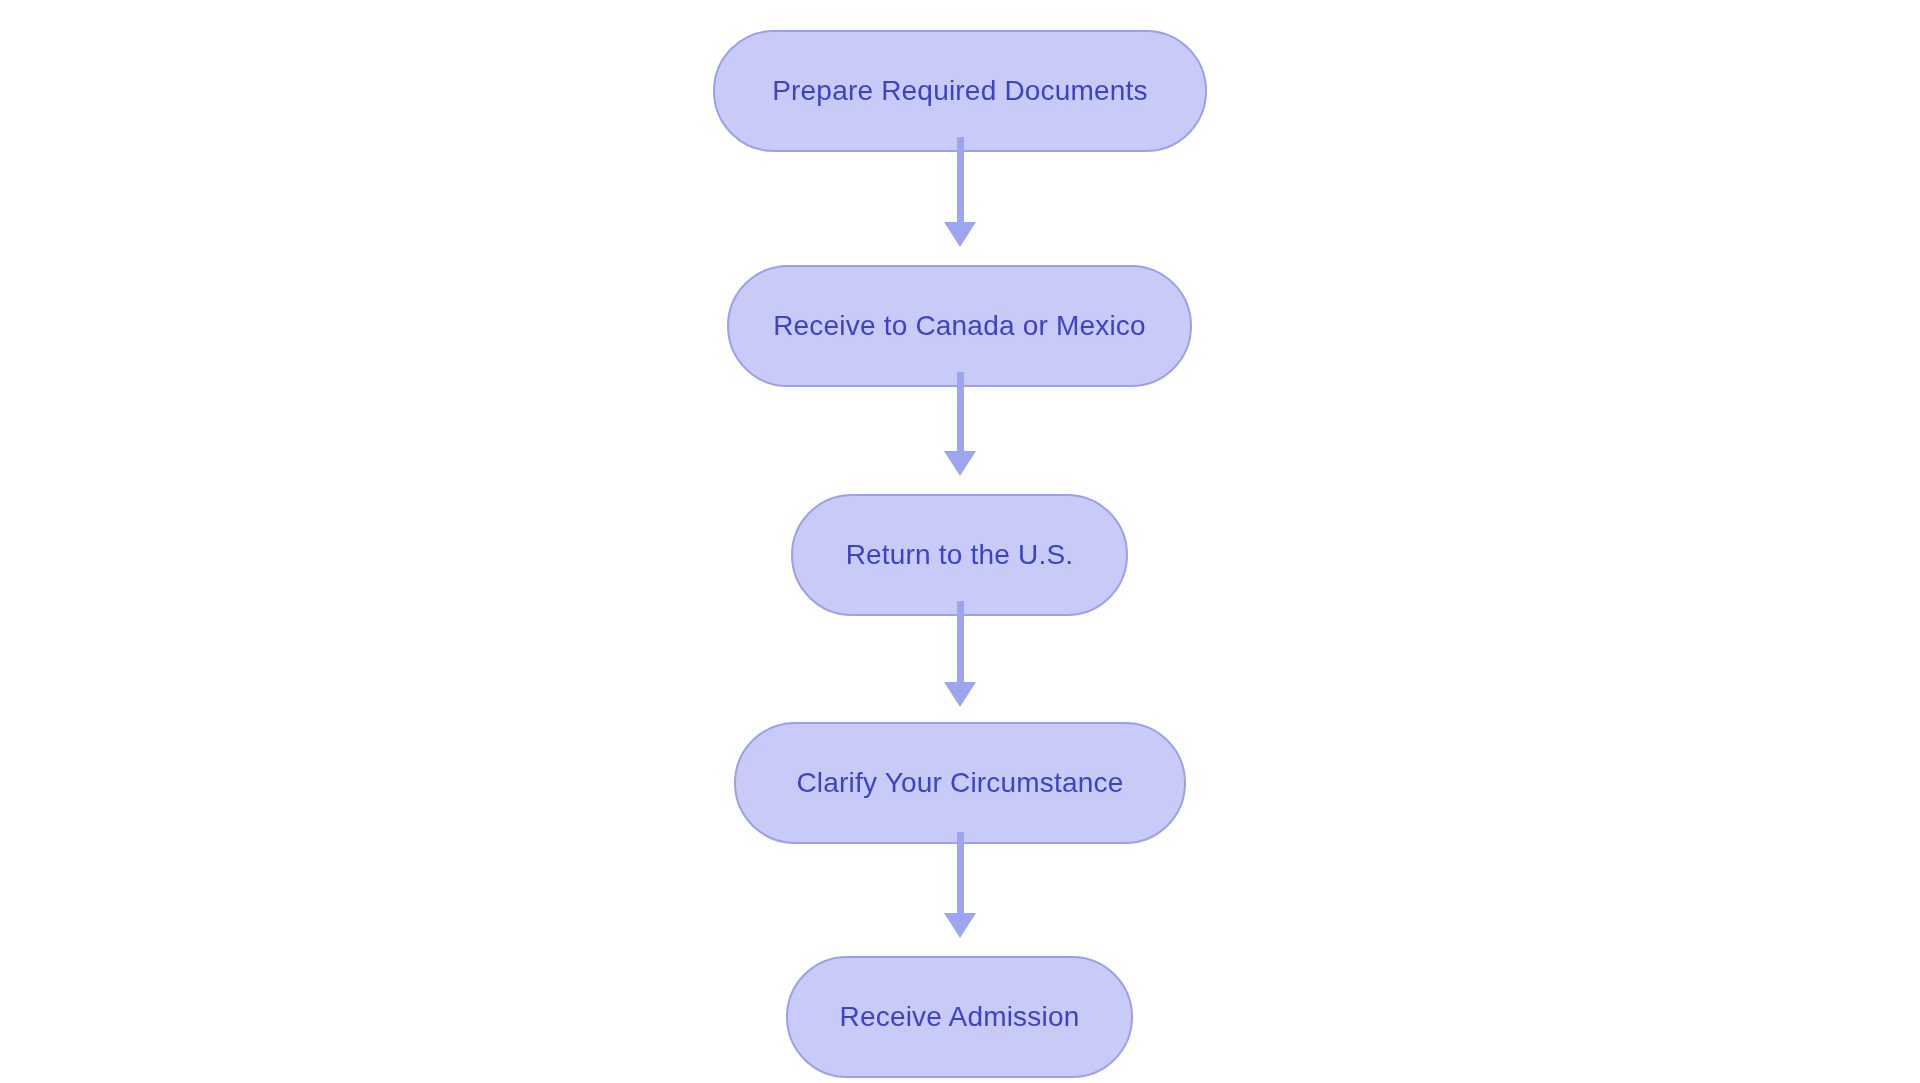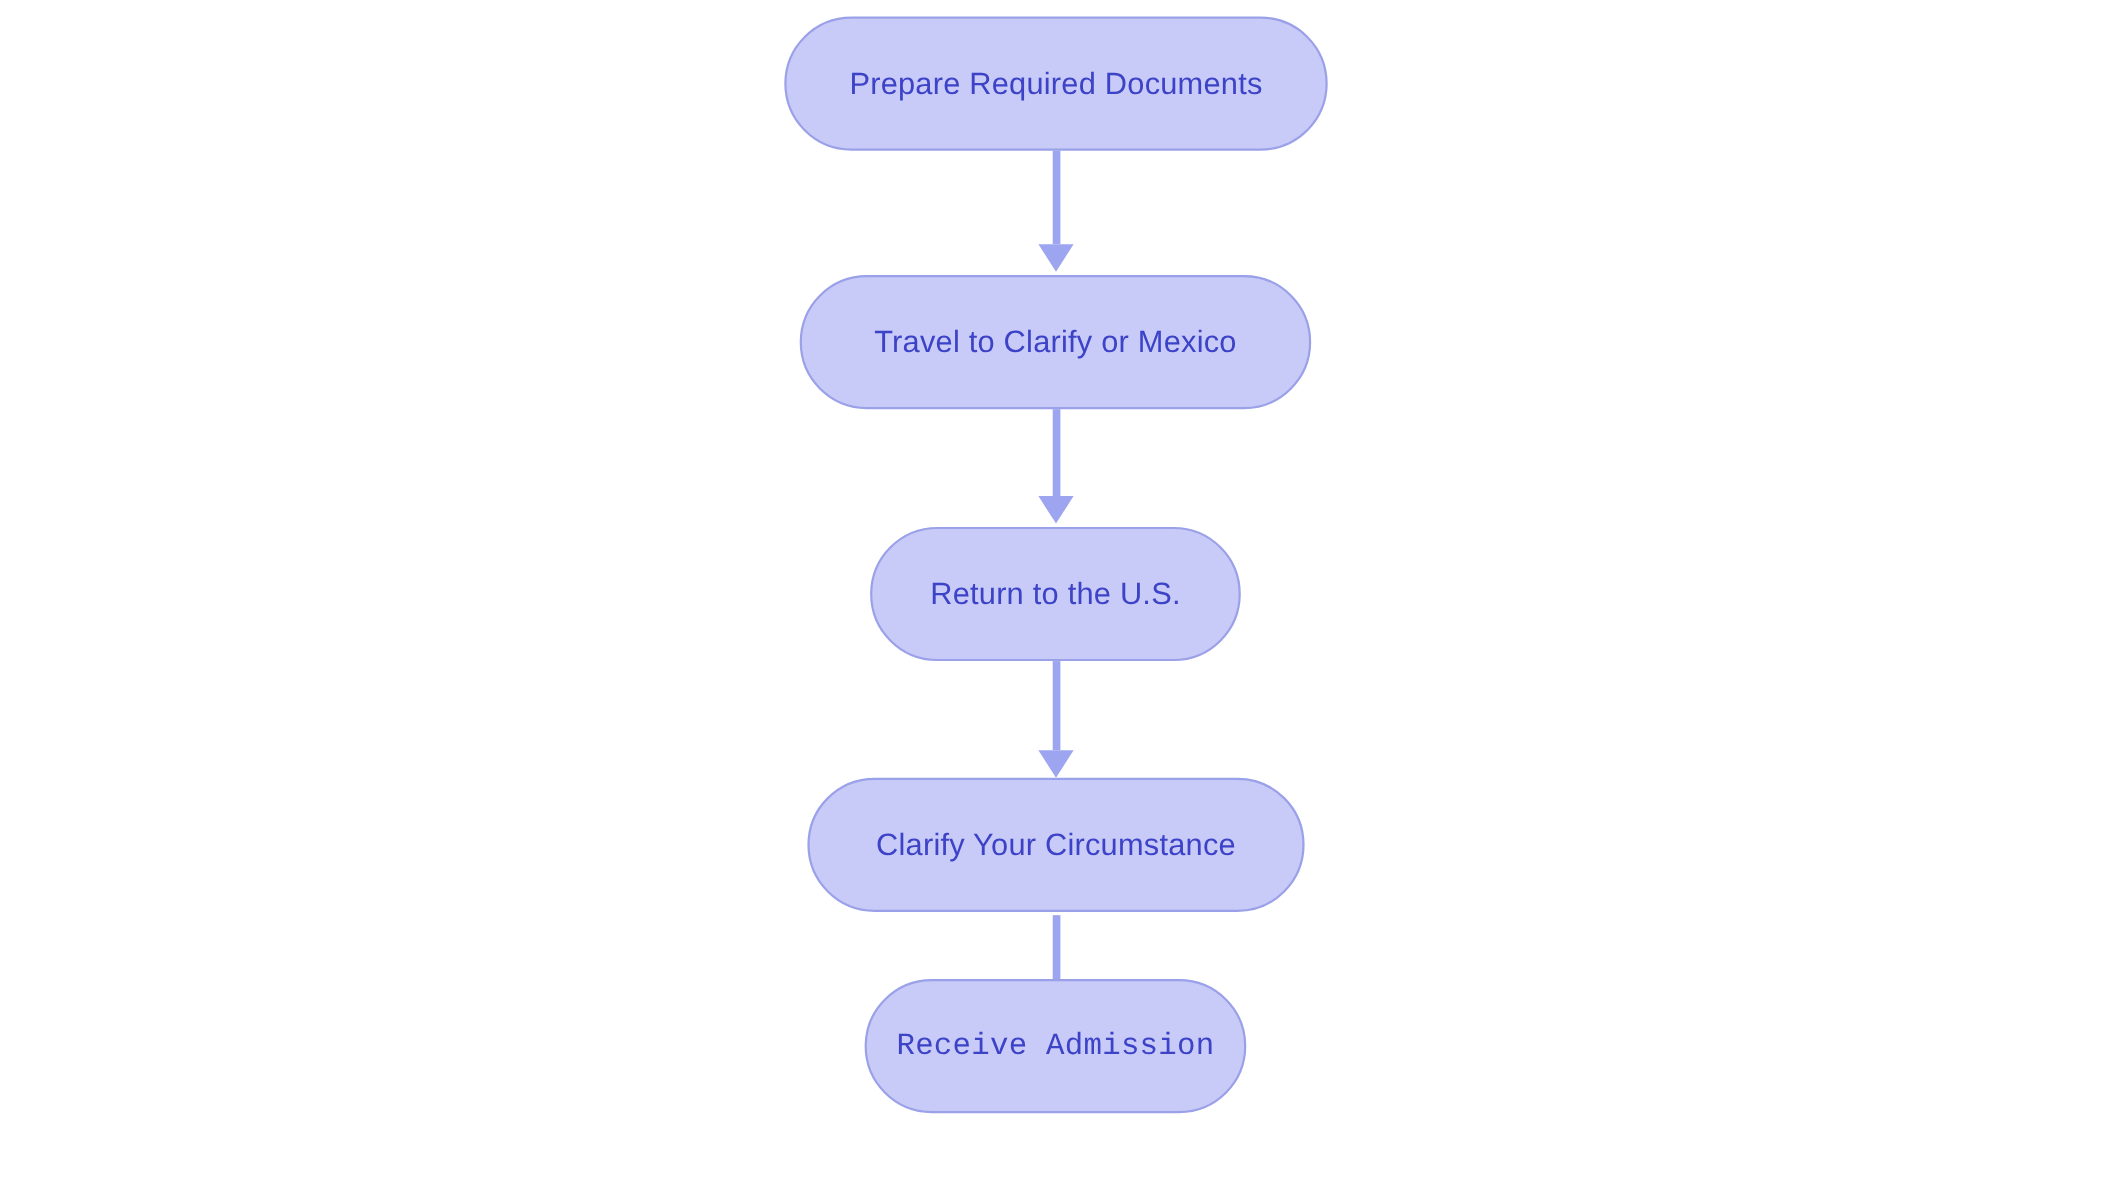--- a/index.html
+++ b/index.html
@@ -23,26 +23,27 @@
     border: 2px solid var(--node-border, #9aa1e8);
     border-radius: 61px;
     display: flex;
     align-items: center;
     justify-content: center;
     color: var(--node-text, #3c43c7);
     font-size: 28px;
     font-weight: 500;
     letter-spacing: 0.2px;
     white-space: nowrap;
+    margin-top: 15px;
   }
   .node-1 { left: 713px; top: 15px;  width: 494px; }
   .node-2 { left: 727px; top: 250px; width: 465px; }
   .node-3 { left: 791px; top: 479px; width: 337px; }
   .node-4 { left: 734px; top: 707px; width: 452px; }
-  .node-5 { left: 786px; top: 890px; width: 347px; font-family: Liberation Mono, monospace; }
+  .node-5 { left: 786px; top: 941px; width: 347px; }
 
   .flow-arrow {
     position: absolute;
     left: 944px;            
     width: 32px;
     display: flex;
     flex-direction: column;
     align-items: center;
   }
   .arrow-1 { top: 137px; height: 110px; }
@@ -72,21 +73,21 @@
   <div class="flow-node node-1">
     <span>Prepare Required Documents</span>
   </div>
 
   <div class="flow-arrow arrow-1">
     <div class="arrow-stem"></div>
     <div class="arrow-head"></div>
   </div>
 
   <div class="flow-node node-2">
-    <span>Travel to Clarify or Mexico</span>
+    <span>Receive to Canada or Mexico</span>
   </div>
 
   <div class="flow-arrow arrow-2">
     <div class="arrow-stem"></div>
     <div class="arrow-head"></div>
   </div>
 
   <div class="flow-node node-3">
     <span>Return to the U.S.</span>
   </div>

